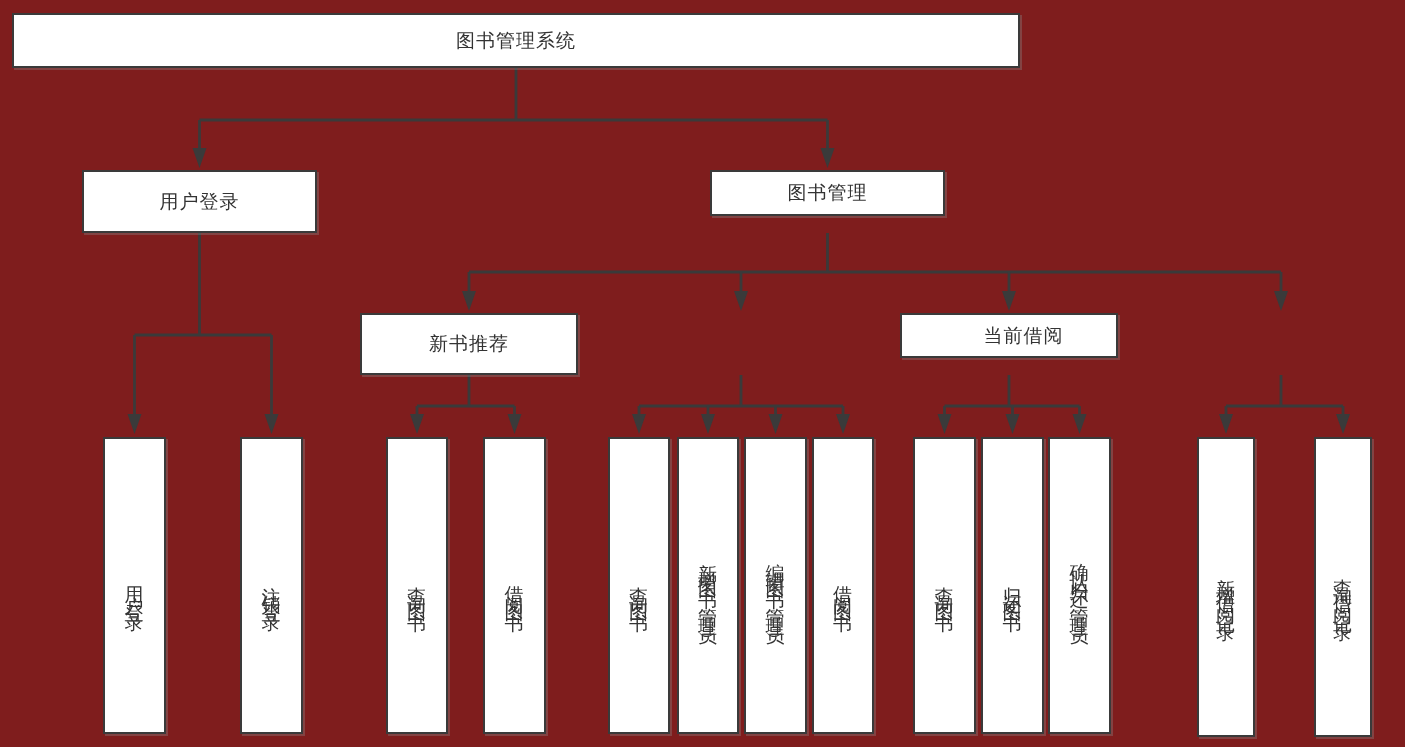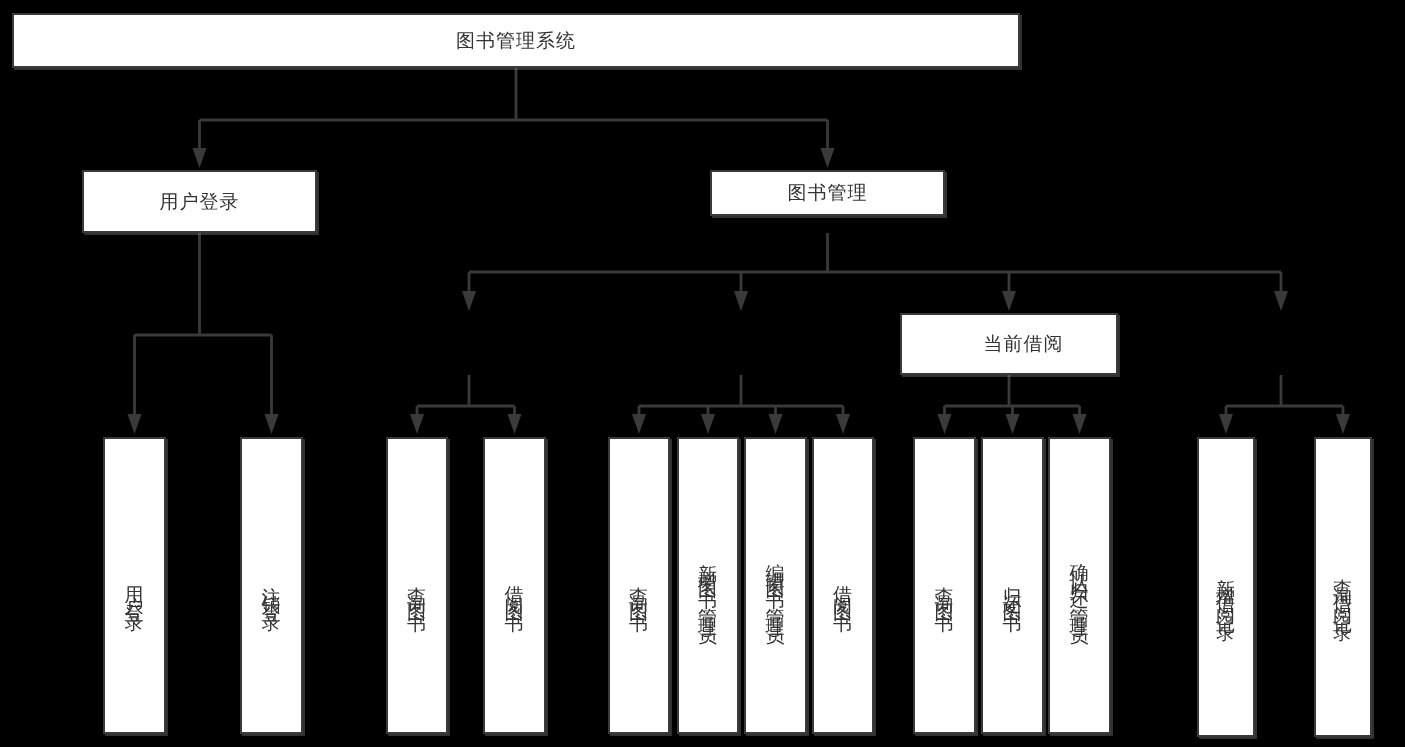--- a/index.html
+++ b/index.html
@@ -4,21 +4,21 @@
 <style>
   html, body {
     margin: 0;
     padding: 0;
     background: #ffffff;
   }
   #canvas {
     position: relative;
     width: 1405px;
     height: 747px;
-    background: #000000;
+    background: #7f1d1d;
     overflow: hidden;
     font-family: "Liberation Sans", "DejaVu Sans", sans-serif;
     color: #333333;
   }
   #wires {
     position: absolute;
     left: 0;
     top: 0;
     z-index: 0;
   }
@@ -109,21 +109,22 @@
         <line x1="1343" y1="406" x2="1343" y2="417" stroke="#3a3a3a" stroke-width="2.8"></line>
         <polygon points="1336,414 1350,414 1343,434" fill="#3a3a3a"></polygon>
       </g>
   </svg>
 
   <div class="node" style="left:12px; top:13px; width:1008px; height:55px;">图书管理系统</div>
 
   <div class="node" style="left:82px; top:170px; width:235px; height:63px;">用户登录</div>
   <div class="node" style="left:710px; top:170px; width:235px; height:46px;">图书管理</div>
 
-  <div class="node" style="left:900px; top:313px; width:218px; height:62px;padding-left:29px;">当前借阅</div>
+  <div class="node" style="left:360px; top:313px; width:218px; height:62px;">新书推荐</div>
+  <div class="node" style="left:900px; top:313px; width:218px; height:45px;padding-left:29px;">当前借阅</div>
 
   <div class="node vert" style="left:103px; top:437px; width:63px; height:297px;">用户登录</div>
   <div class="node vert" style="left:240px; top:437px; width:63px; height:297px;">注销登录</div>
 
   <div class="node vert" style="left:386px; top:437px; width:62px; height:297px;">查询图书</div>
   <div class="node vert" style="left:483px; top:437px; width:63px; height:297px;">借阅图书</div>
 
   <div class="node vert" style="left:608px; top:437px; width:62px; height:297px;">查询图书</div>
   <div class="node vert" style="left:677px; top:437px; width:62px; height:297px;">新增图书（管理员）</div>
   <div class="node vert" style="left:744px; top:437px; width:63px; height:297px;">编辑图书（管理员）</div>

